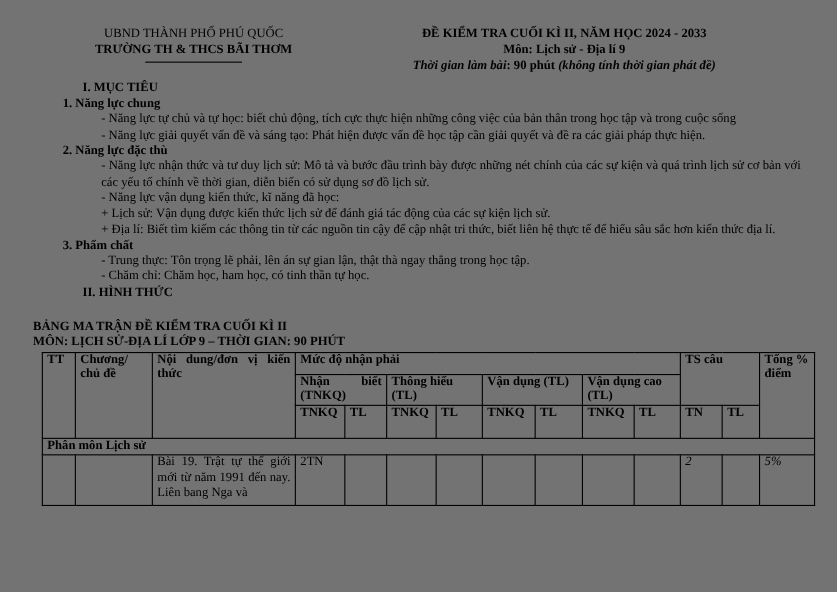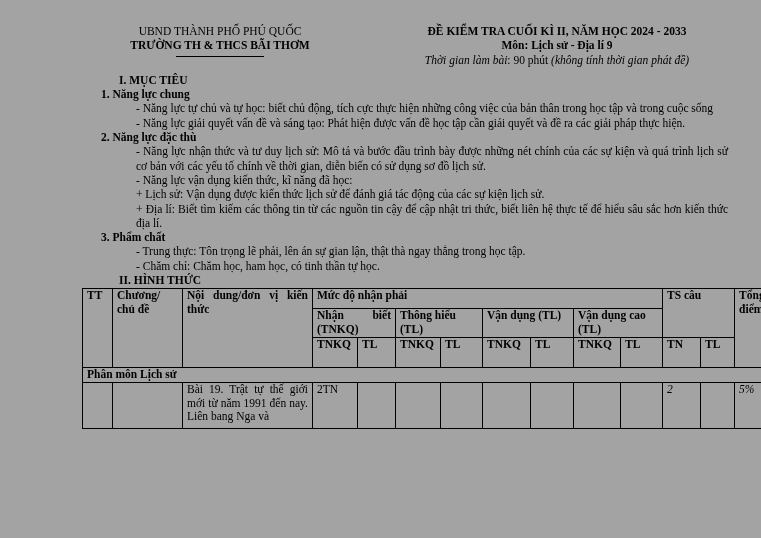--- a/index.html
+++ b/index.html
@@ -1,32 +1,32 @@
 <!DOCTYPE html>
 <html><head>
 <meta charset="utf-8">
 <style>
   * { box-sizing: border-box; }
   html, body { margin: 0; padding: 0; background: #ffffff; }
   .page {
-    width: 761px; height: 538px; background: #a3a3a3; color: #000;
+    width: 761px; height: 538px; background: #737373; color: #000;
     font-family: "Liberation Serif", "DejaVu Serif", serif;
     font-size: 11.5px; line-height: 14.3px;
-    overflow: hidden; position: relative; padding-left: 44px;
+    overflow: hidden; position: relative;
   }
   
   .doc-header { display: flex; padding-top: 24px; }
   .hdr-left { width: 272px; margin-left: 40px; text-align: center; }
   .hdr-left .org1 { font-weight: normal; }
   .hdr-left .org2 { font-weight: bold; }
   .hdr-rule { width: 88px; border-top: 1.4px solid #000; margin: 3px auto 0 auto; height: 0; }
   .hdr-right { width: 390px; margin-left: 6px; text-align: center; }
   .hdr-right .t1 { font-weight: bold; }
   .hdr-right .t2 { font-weight: bold; }
-  .hdr-right .t3 { font-weight: normal; }
+  .hdr-right .t3 { font-weight: bold; }
   .it { font-style: italic; }
   
   .content { margin: 6px 33px 0 57px; }
   .h-roman { font-weight: bold; margin-left: 18px; }
   .h-num { font-weight: bold; }
   .li { margin-left: 35px; text-align: justify; }
   
   .matrix-block { margin: 17px 0 0 30px; font-weight: bold; }
   
   table.matrix {
@@ -73,20 +73,24 @@
     <div class="li">- Năng lực nhận thức và tư duy lịch sử: Mô tả và bước đầu trình bày được những nét chính của các sự kiện và quá trình lịch sử cơ bản với các yếu tố chính về thời gian, diễn biến có sử dụng sơ đồ lịch sử.</div>
     <div class="li">- Năng lực vận dụng kiến thức, kĩ năng đã học:</div>
     <div class="li">+ Lịch sử: Vận dụng được kiến thức lịch sử để đánh giá tác động của các sự kiện lịch sử.</div>
     <div class="li">+ Địa lí: Biết tìm kiếm các thông tin từ các nguồn tin cậy để cập nhật tri thức, biết liên hệ thực tế để hiểu sâu sắc hơn kiến thức địa lí.</div>
     <div class="h-num">3. Phẩm chất</div>
     <div class="li">- Trung thực: Tôn trọng lẽ phải, lên án sự gian lận, thật thà ngay thẳng trong học tập.</div>
     <div class="li">- Chăm chỉ: Chăm học, ham học, có tinh thần tự học.</div>
     <div class="h-roman">II. HÌNH THỨC</div>
   </div>
 
+  <div class="matrix-block">
+    <div>BẢNG MA TRẬN ĐỀ KIỂM TRA CUỐI KÌ II</div>
+    <div>MÔN: LỊCH SỬ-ĐỊA LÍ LỚP 9 – THỜI GIAN: 90 PHÚT</div>
+  </div>
 
   <table class="matrix">
     <colgroup>
       <col style="width:30px">
         <col style="width:70px">
         <col style="width:130px">
       <col style="width:45px">
         <col style="width:38px">
       <col style="width:45px">
         <col style="width:42px">

